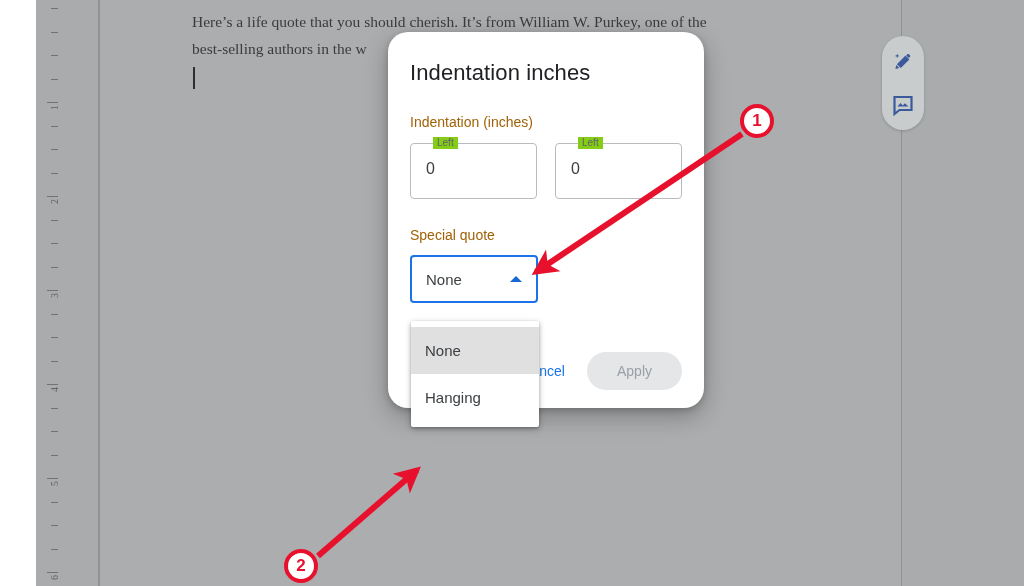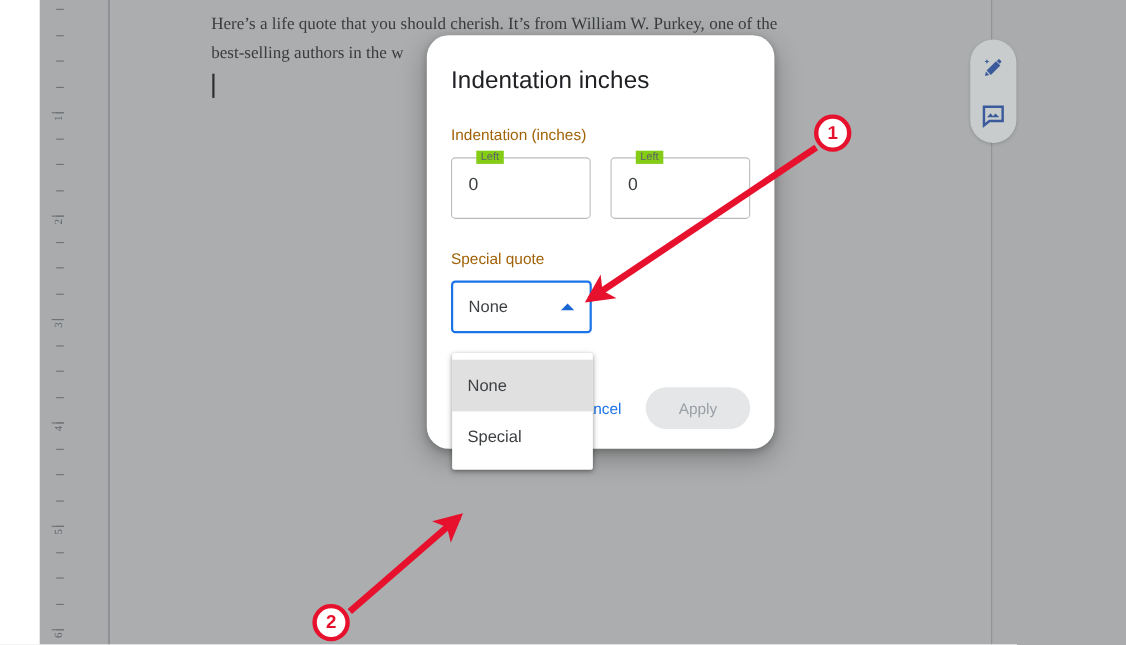--- a/index.html
+++ b/index.html
@@ -431,21 +431,21 @@
     </div>
 
     <div class="actions">
       <button class="btn-cancel">Cancel</button>
       <button class="btn-apply">Apply</button>
     </div>
   </div>
 
   <div class="dropdown">
     <div class="dd-option selected">None</div>
-    <div class="dd-option">Special</div>
+    <div class="dd-option">Hanging</div>
   </div>
 
   <div class="anno-layer">
     <svg width="1024" height="586">
       <defs>
         <marker id="arw" viewBox="0 0 12 12" refX="9" refY="6" markerWidth="5.2" markerHeight="5.2" orient="auto-start-reverse">
           <path d="M1 1 L11 6 L1 11 L3.6 6 Z" fill="#e8112d"></path>
         </marker>
       </defs>
       <line x1="706" y1="134" x2="500" y2="272" stroke="#e8112d" stroke-width="6" marker-end="url(#arw)"></line>

